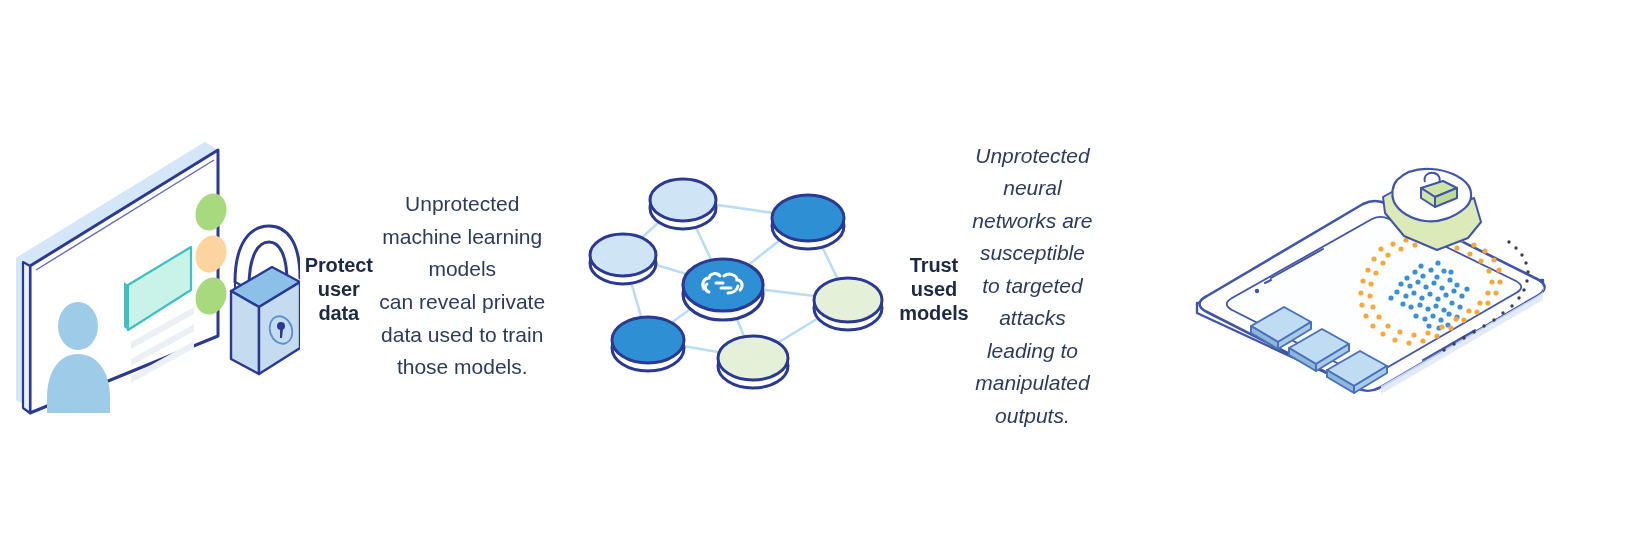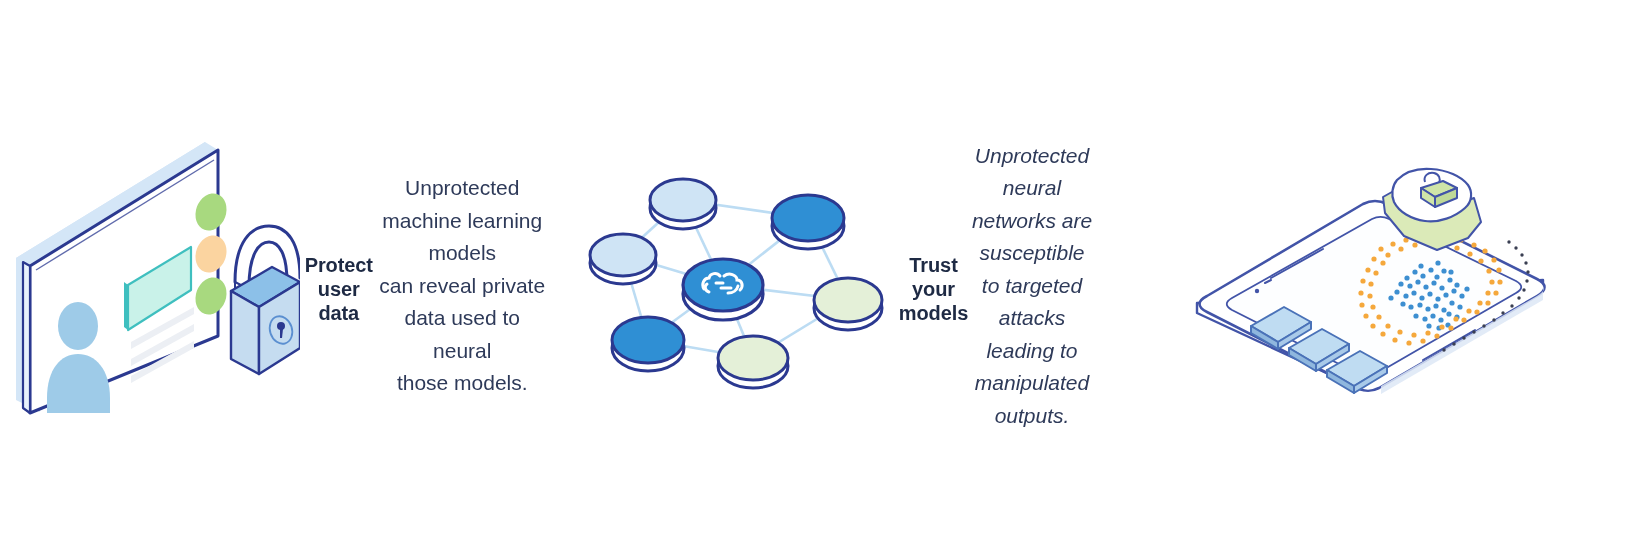--- a/index.html
+++ b/index.html
@@ -110,21 +110,21 @@
 
         <path d="M259 177 L300 152 L300 218 L259 244 Z" fill="#c5dcf0" stroke="#2b3990" stroke-width="2.4" stroke-linejoin="round"></path>
 
         <ellipse cx="281" cy="200" rx="11" ry="14" fill="none" stroke="#5b8fd0" stroke-width="1.8" transform="rotate(-18 281 200)"></ellipse>
         <circle cx="281" cy="196" r="4" fill="#2b3990"></circle>
         <path d="M280 199 L283 199 L282 208 L280 208 Z" fill="#2b3990"></path>
       </svg>
     </div>
     <div class="feature-title">Protect user data</div>
     <div class="feature-desc">Unprotected machine learning models
-can reveal private data used to neural
+can reveal private data used to train
 those models.</div>
   </div>
 
   <div class="feature-card card-2">
     <div class="illustration">
       <svg width="350" height="230" viewBox="0 0 350 230" xmlns="http://www.w3.org/2000/svg">
         <g stroke="#bcdcf3" stroke-width="2.6" fill="none">
           <line x1="75" y1="95" x2="135" y2="40"></line>
           <line x1="75" y1="95" x2="175" y2="125"></line>
           <line x1="75" y1="95" x2="100" y2="180"></line>
@@ -176,21 +176,21 @@
             <path d="M156 129 C153 124 156 118 161 118 C162 113 169 112 172 116"></path>
             <path d="M161 132 C157 131 156 126 159 124"></path>
             <path d="M176 116 C181 112 189 115 189 120 C194 120 196 126 192 130"></path>
             <path d="M180 133 C185 133 189 130 190 126"></path>
             <path d="M168 123 L175 123"></path>
             <path d="M173 128 L183 128"></path>
           </g>
         </g>
       </svg>
     </div>
-    <div class="feature-title">Trust your models</div>
+    <div class="feature-title">Trust used models</div>
     <div class="feature-desc">Unprotected neural networks are
 susceptible to targeted attacks
 leading to manipulated outputs.</div>
   </div>
 
   <div class="feature-card card-3">
     <div class="illustration">
       <svg width="370" height="250" viewBox="0 0 370 250" xmlns="http://www.w3.org/2000/svg">
 
         <path d="M12 153 L12 163 L178 240 L182 240 L358 140 L358 130 Z" fill="#ffffff" stroke="#4254a8" stroke-width="2.4" stroke-linejoin="round"></path>

